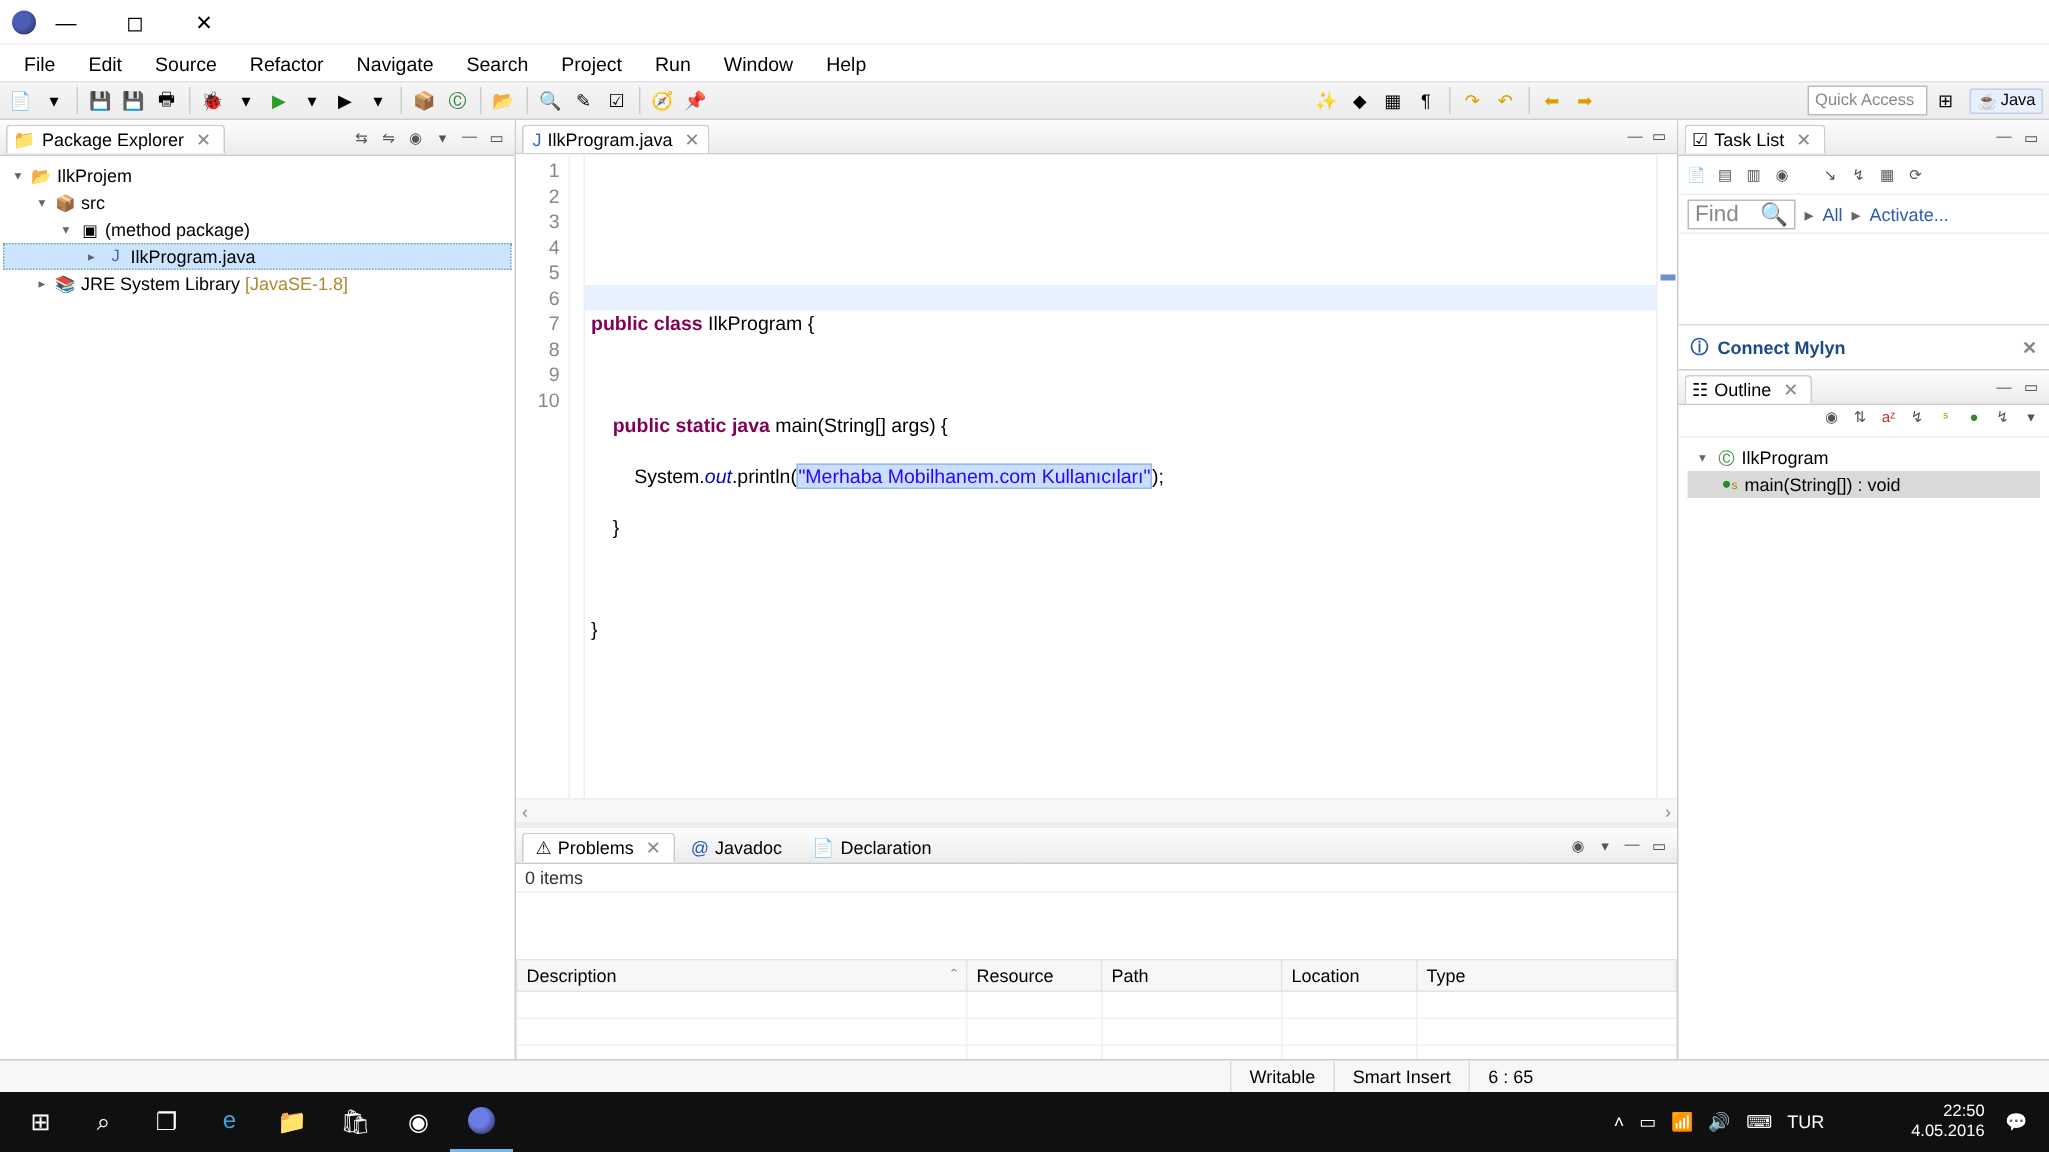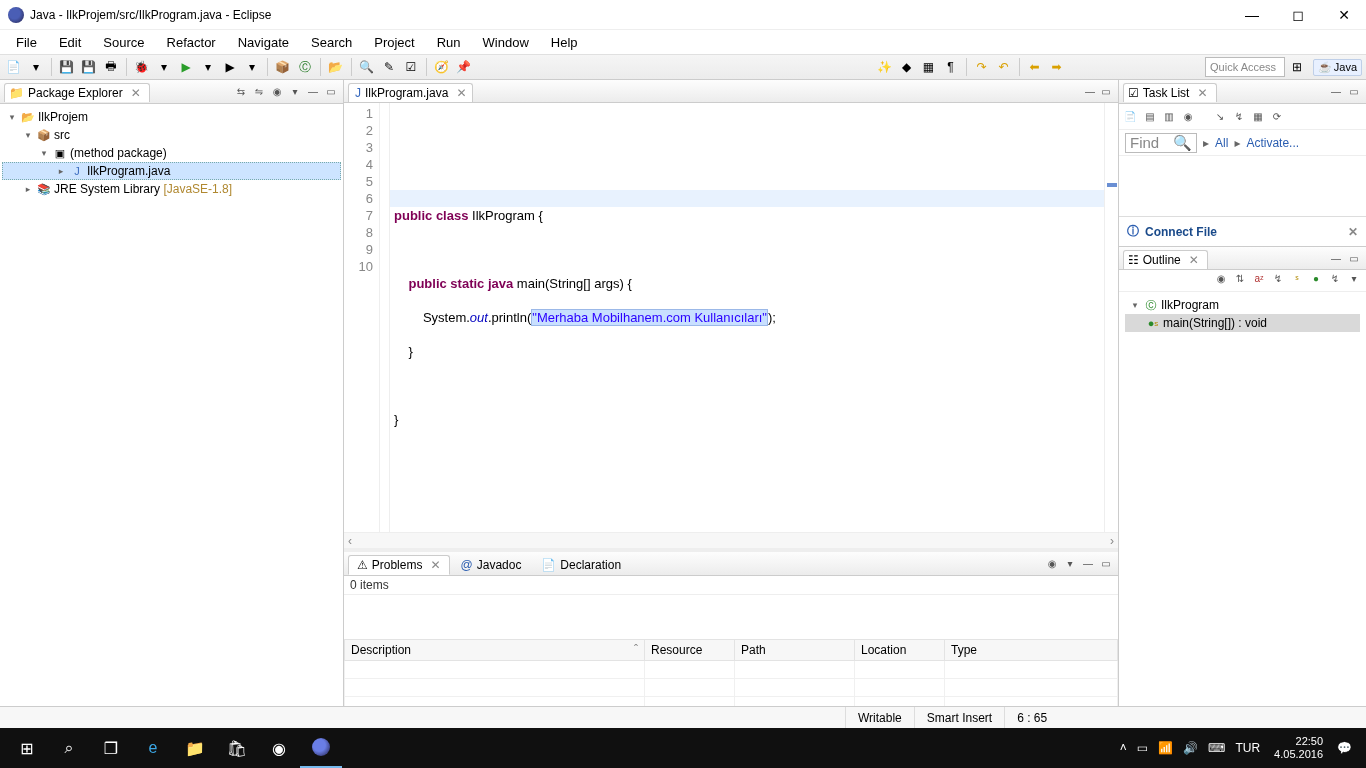--- a/index.html
+++ b/index.html
@@ -56,34 +56,33 @@
 .rightpane { width: 248px; border-left: 1px solid #ccc; display:flex; flex-direction:column;}
 .tasktb { height:26px; border-bottom:1px solid #eee; display:flex; align-items:center; gap:3px; padding:0 4px;}
 .findrow { height:26px; display:flex; align-items:center; gap:6px; padding:0 6px; border-bottom:1px solid #eee;}
 .findbox { flex:0 0 72px; height:20px; border:1px solid #bbb; padding:0 4px; font-size:15px; color:#888; display:flex; align-items:center; justify-content:space-between;}
 .linklike { color:#2a5db0; }
 .mylyn { border-top:1px solid #ddd; padding:6px 8px; font-size:12px; background:#fff;}
 .mylyn-title { display:flex; align-items:center; gap:6px; font-weight:bold; color:#1a4a8a;}
 .outlinebody { flex:1; padding:4px 6px; font-size:12px; overflow:auto;}
 .outlinebody .tree-row.sel2 { background:#d9d9d9;}
 .outtb { height:22px; display:flex; justify-content:flex-end; gap:3px; padding:0 4px; border-bottom:1px solid #eee;}
-.statusbar { height:22px; border-top:1px solid #ccc; background:#f7f7f7; display:flex; align-items:center; font-size:12px;padding-left:25px;}
+.statusbar { height:22px; border-top:1px solid #ccc; background:#f7f7f7; display:flex; align-items:center; font-size:12px;}
 .status-cell { padding:0 12px; border-left:1px solid #ddd; height:100%; display:flex; align-items:center;}
 .taskbar { height:40px; background:#101010; display:flex; align-items:center; padding:0 6px; color:#fff;}
 .taskbtn { width:42px; height:40px; display:flex; align-items:center; justify-content:center; font-size:16px;}
 .taskbtn.active { border-bottom:2px solid #76b9ed;}
 .tray { margin-left:auto; display:flex; align-items:center; gap:10px; padding:0 8px;}
-.clock { text-align:right; font-size:11px; line-height:13px; padding:0 4px;}
+.clock { text-align:right; font-size:11px; line-height:13px; padding:0 4px;margin-left:44px;}
 </style>
 </head>
 <body>
 
 <div class="titlebar">
   <div class="titlebar-icon"></div>
-  <div class="titlebar-title">Java - IlkProjem/src/IlkProgram.java - Eclipse</div>
   <div class="winbtns">
     <div class="winbtn">—</div>
     <div class="winbtn">◻</div>
     <div class="winbtn">✕</div>
   </div>
 </div>
 
 <div class="menubar">
   <div class="menuitem">File</div>
   <div class="menuitem">Edit</div>
@@ -337,21 +336,21 @@
         </div>
       <span style="color:#666">▸</span>
       <span class="linklike">All</span>
       <span style="color:#666">▸</span>
       <span class="linklike">Activate...</span>
     </div>
     <div style="flex:0 0 60px"></div>
     <div class="mylyn">
       <div class="mylyn-title">
         <span style="color:#2a5db0">ⓘ</span>
-        <span>Connect File</span>
+        <span>Connect Mylyn</span>
         <span style="margin-left:auto;color:#888">✕</span>
       </div>
     </div>
 
     <div class="viewheader" style="border-top:1px solid #ccc">
       <div class="viewtab">
         <span>☷</span>
         <span>Outline</span>
         <span style="margin-left:4px;color:#888">✕</span>
       </div>

